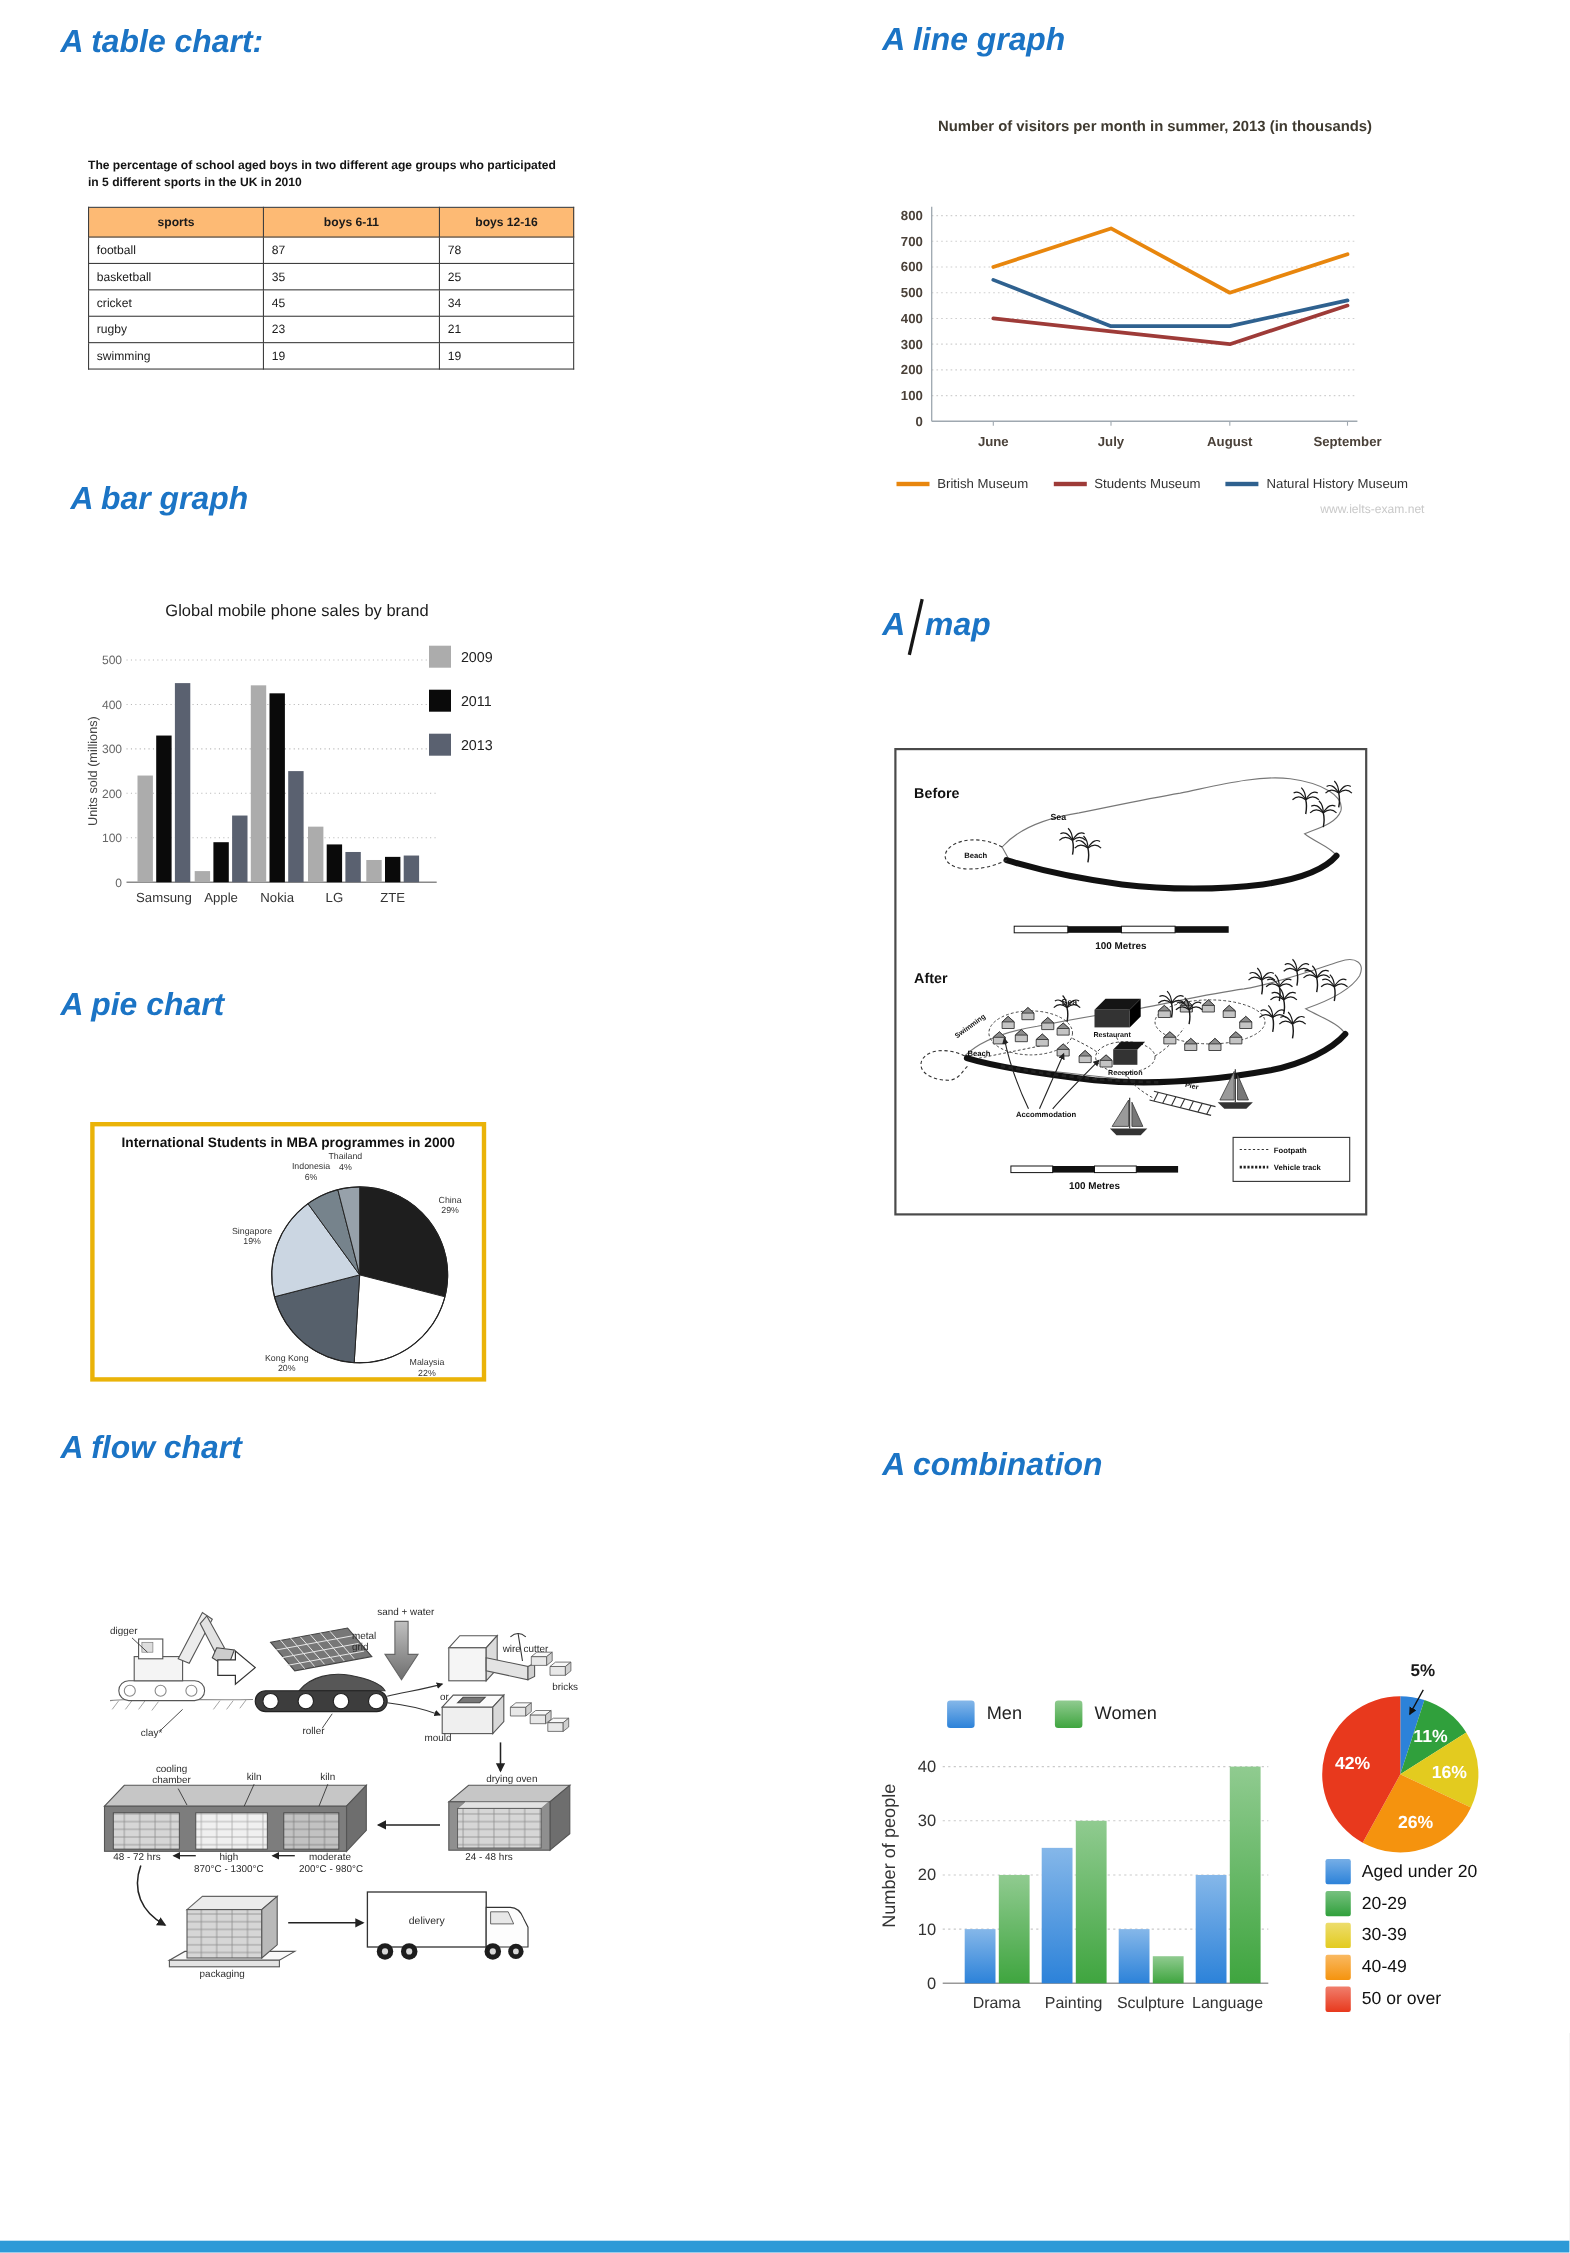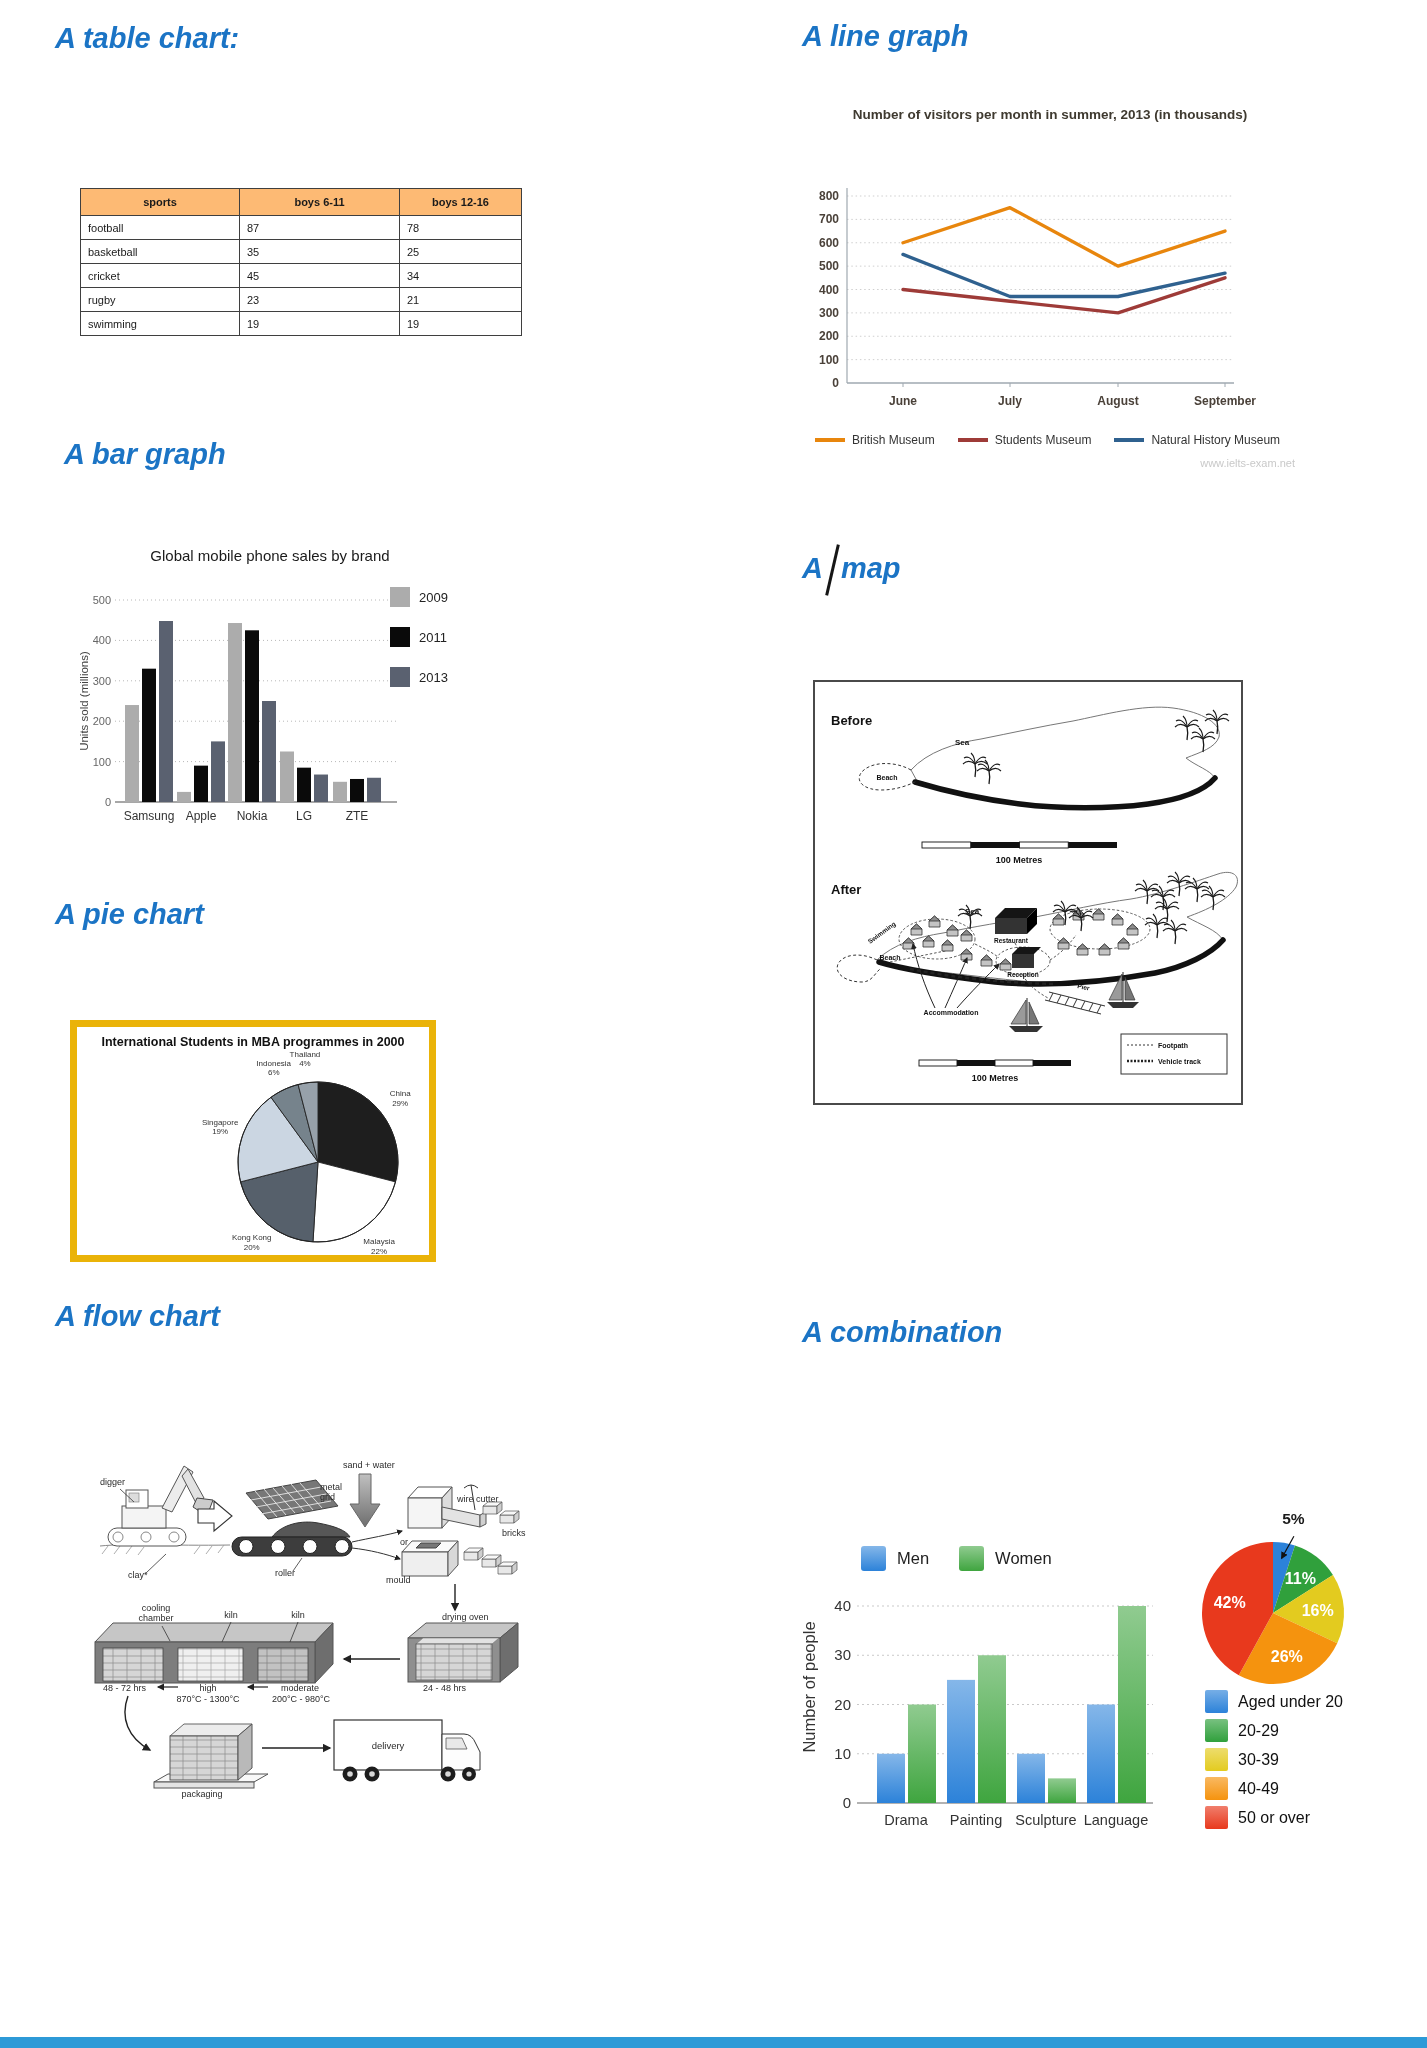--- a/index.html
+++ b/index.html
@@ -32,21 +32,21 @@
   #line-legend .lb{font-size:12px;color:#333}
   #combo-legend{position:absolute;left:66px;top:16px;display:flex;gap:30px}
   #combo-legend .sw{width:25px;height:25px;border-radius:3px;margin-right:11px}
   #combo-legend .lb{font-size:16.5px;color:#222;line-height:25px}
   #ages-legend{position:absolute;left:1205px;top:1690px}
   #ages-legend .lgi{margin-bottom:6px}
   #ages-legend .sw{width:23px;height:23px;margin-right:10px;border-radius:2px}
   #ages-legend .lb{font-size:16px;color:#111}
   #line-watermark{position:absolute;left:0;top:362px;width:100%;text-align:right;
     padding-left:100px;box-sizing:border-box;font-size:11px;color:#c9c9c9}
-  #mba-box{position:absolute;left:70px;top:1020px;width:352px;height:228px;border:7px solid #eab308}
+  #mba-box{position:absolute;left:82px;top:1020px;width:352px;height:228px;border:4px solid #eab308}
   #map-box{position:absolute;left:813px;top:680px;width:430px;height:425px;border:2px solid #4a4a4a;box-sizing:border-box}
   #combo-note{position:absolute;left:802px;top:1392px;width:484px;font-size:23.5px;line-height:1.48;color:#1c1c1c}
   #combo-ylabel{position:absolute;left:800px;top:1792px;width:210px;height:22px;text-align:center;
     font-size:16.5px;color:#333;transform:rotate(-90deg);transform-origin:left top}
   #footer-bar{position:absolute;left:0;top:2037px;width:100%;height:11px;background:#2D9AD7}
 </style>
 </head>
 <body>
 
 <div class="page">
@@ -56,20 +56,21 @@
   <div class="h" style="left:64px;top:438px">A bar graph</div>
   <div class="h h-flex" style="left:802px;top:552px">
     <span>A</span>
     <span class="cursor-slash"></span>
     <span>map</span>
   </div>
   <div class="h" style="left:55px;top:898px">A pie chart</div>
   <div class="h" style="left:55px;top:1300px">A flow chart</div>
   <div class="h" style="left:802px;top:1316px">A combination</div>
 
+  <div id="table-caption">The percentage of school aged boys in two different age groups who participated in 5 different sports in the UK in 2010</div>
   <table id="sports-table">
     <thead>
         <tr>
           <th>sports</th>
           <th>boys 6-11</th>
           <th>boys 12-16</th>
         </tr>
       </thead>
     <tbody>
         <tr>

